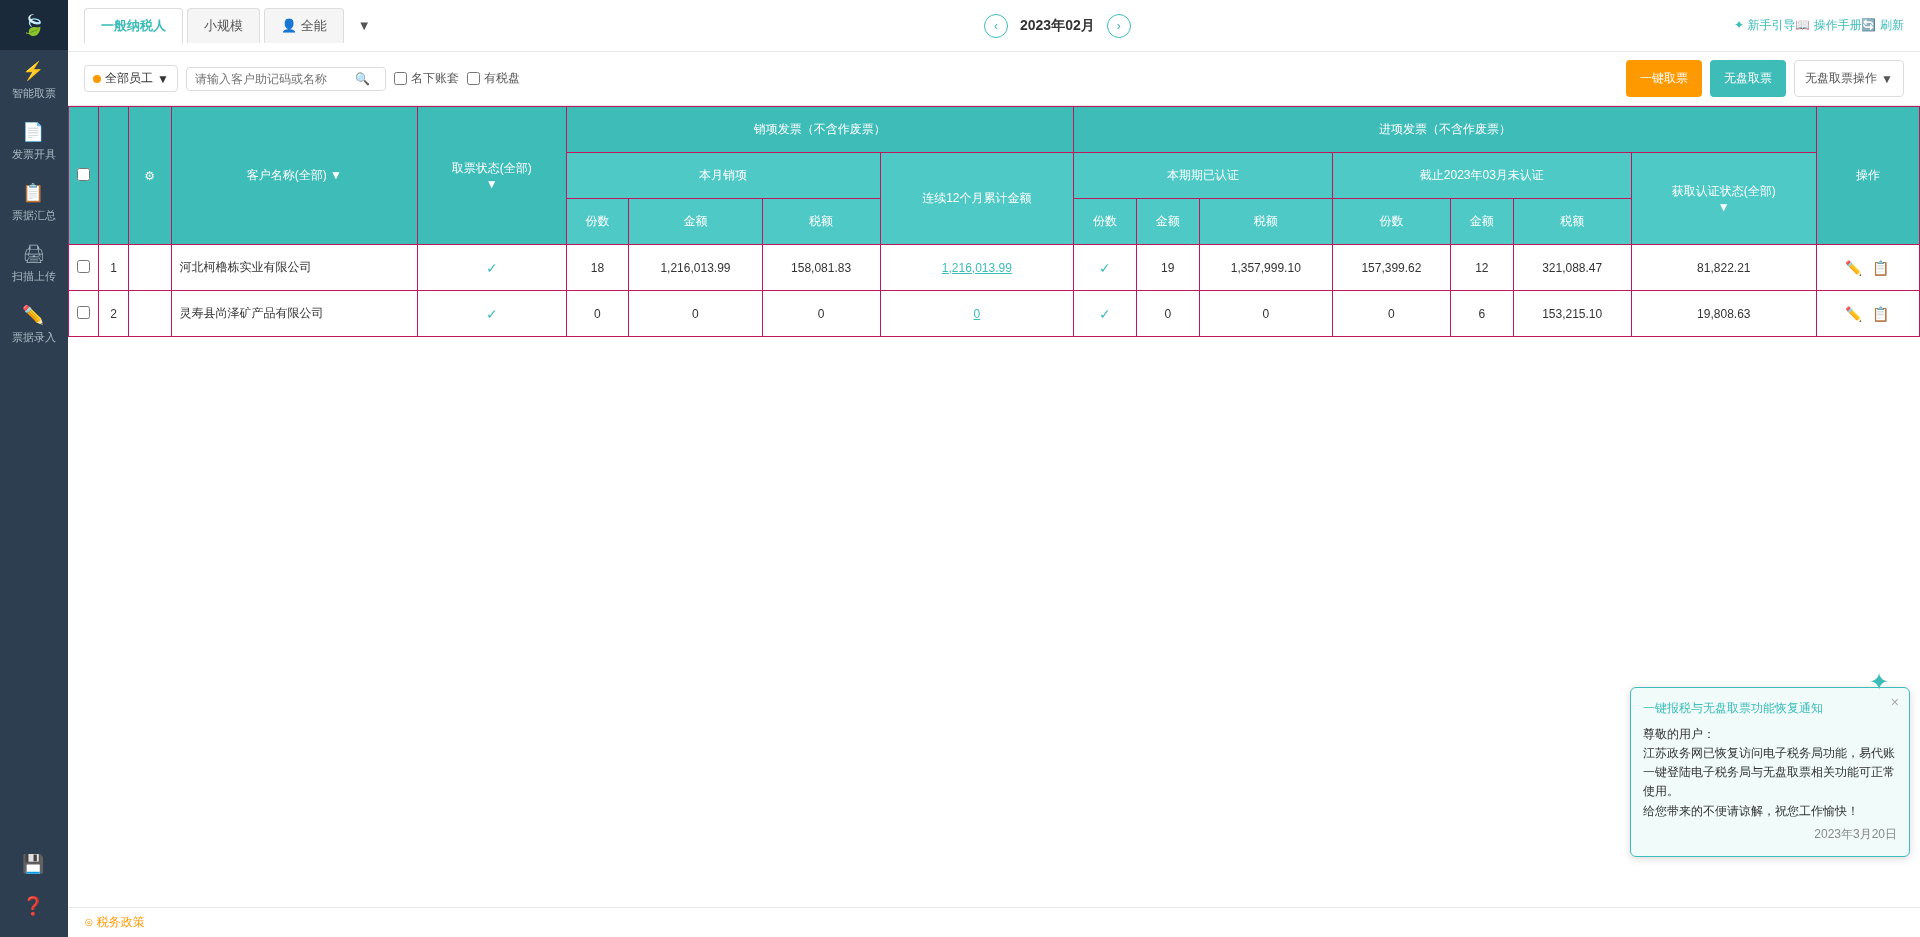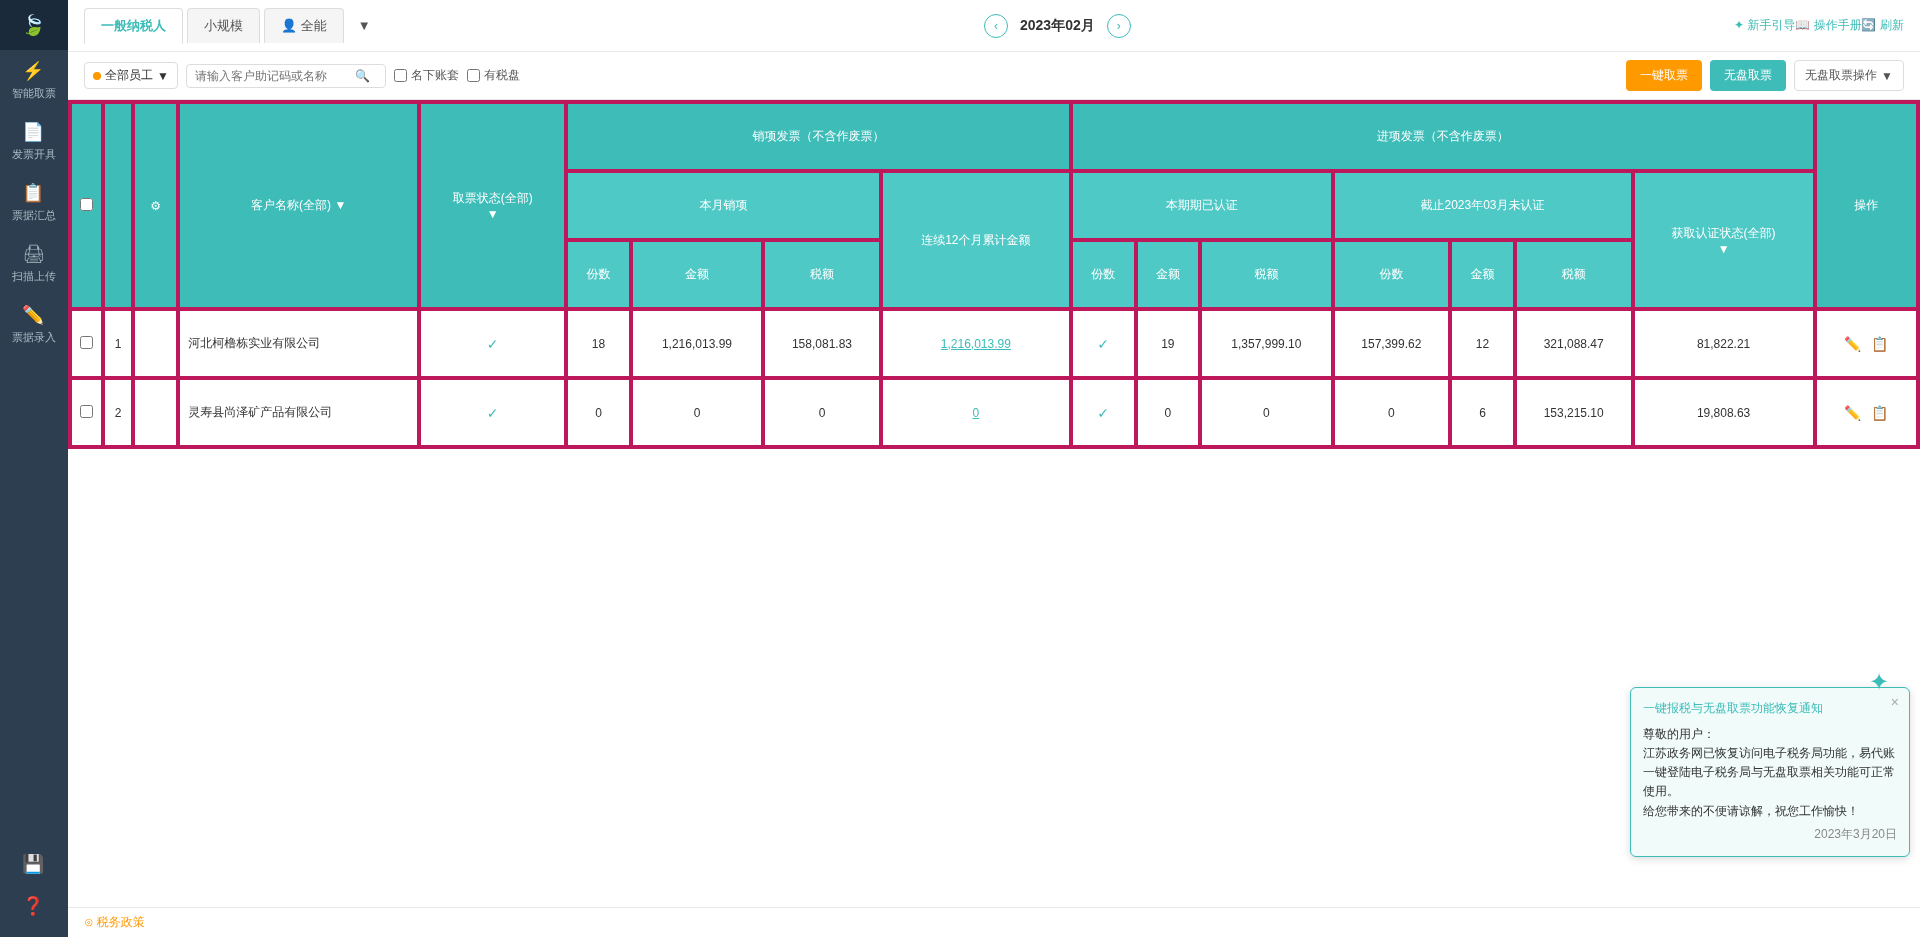--- a/index.html
+++ b/index.html
@@ -222,21 +222,21 @@
       border-radius: 4px;
       padding: 6px 14px;
       cursor: pointer;
       font-size: 12px;
     }
     .btn-teal {
       background: #3dbcb8;
       color: white;
       border: none;
       border-radius: 4px;
-      padding: 4px 14px;
+      padding: 10px 14px;
       cursor: pointer;
       font-size: 12px;
       text-align: center;
     }
     .btn-outline {
       background: white;
       color: #555;
       border: 1px solid #ddd;
       border-radius: 4px;
       padding: 6px 10px;
@@ -252,22 +252,22 @@
       flex: 1;
       overflow: auto;
       background: white;
     }
     table {
       width: 100%;
       border-collapse: collapse;
       font-size: 12px;
     }
     th, td {
-      border: 4px solid #be185d;
-      padding: 24px 8px;
+      border: 1px solid #be185d;
+      padding: 14px 8px;
       text-align: center;
       white-space: nowrap;
     }
     th {
       background: #3dbcb8;
       color: white;
       font-weight: normal;
     }
     th.sub { background: #4ec9c5; }
     td { background: white; color: #333; }

